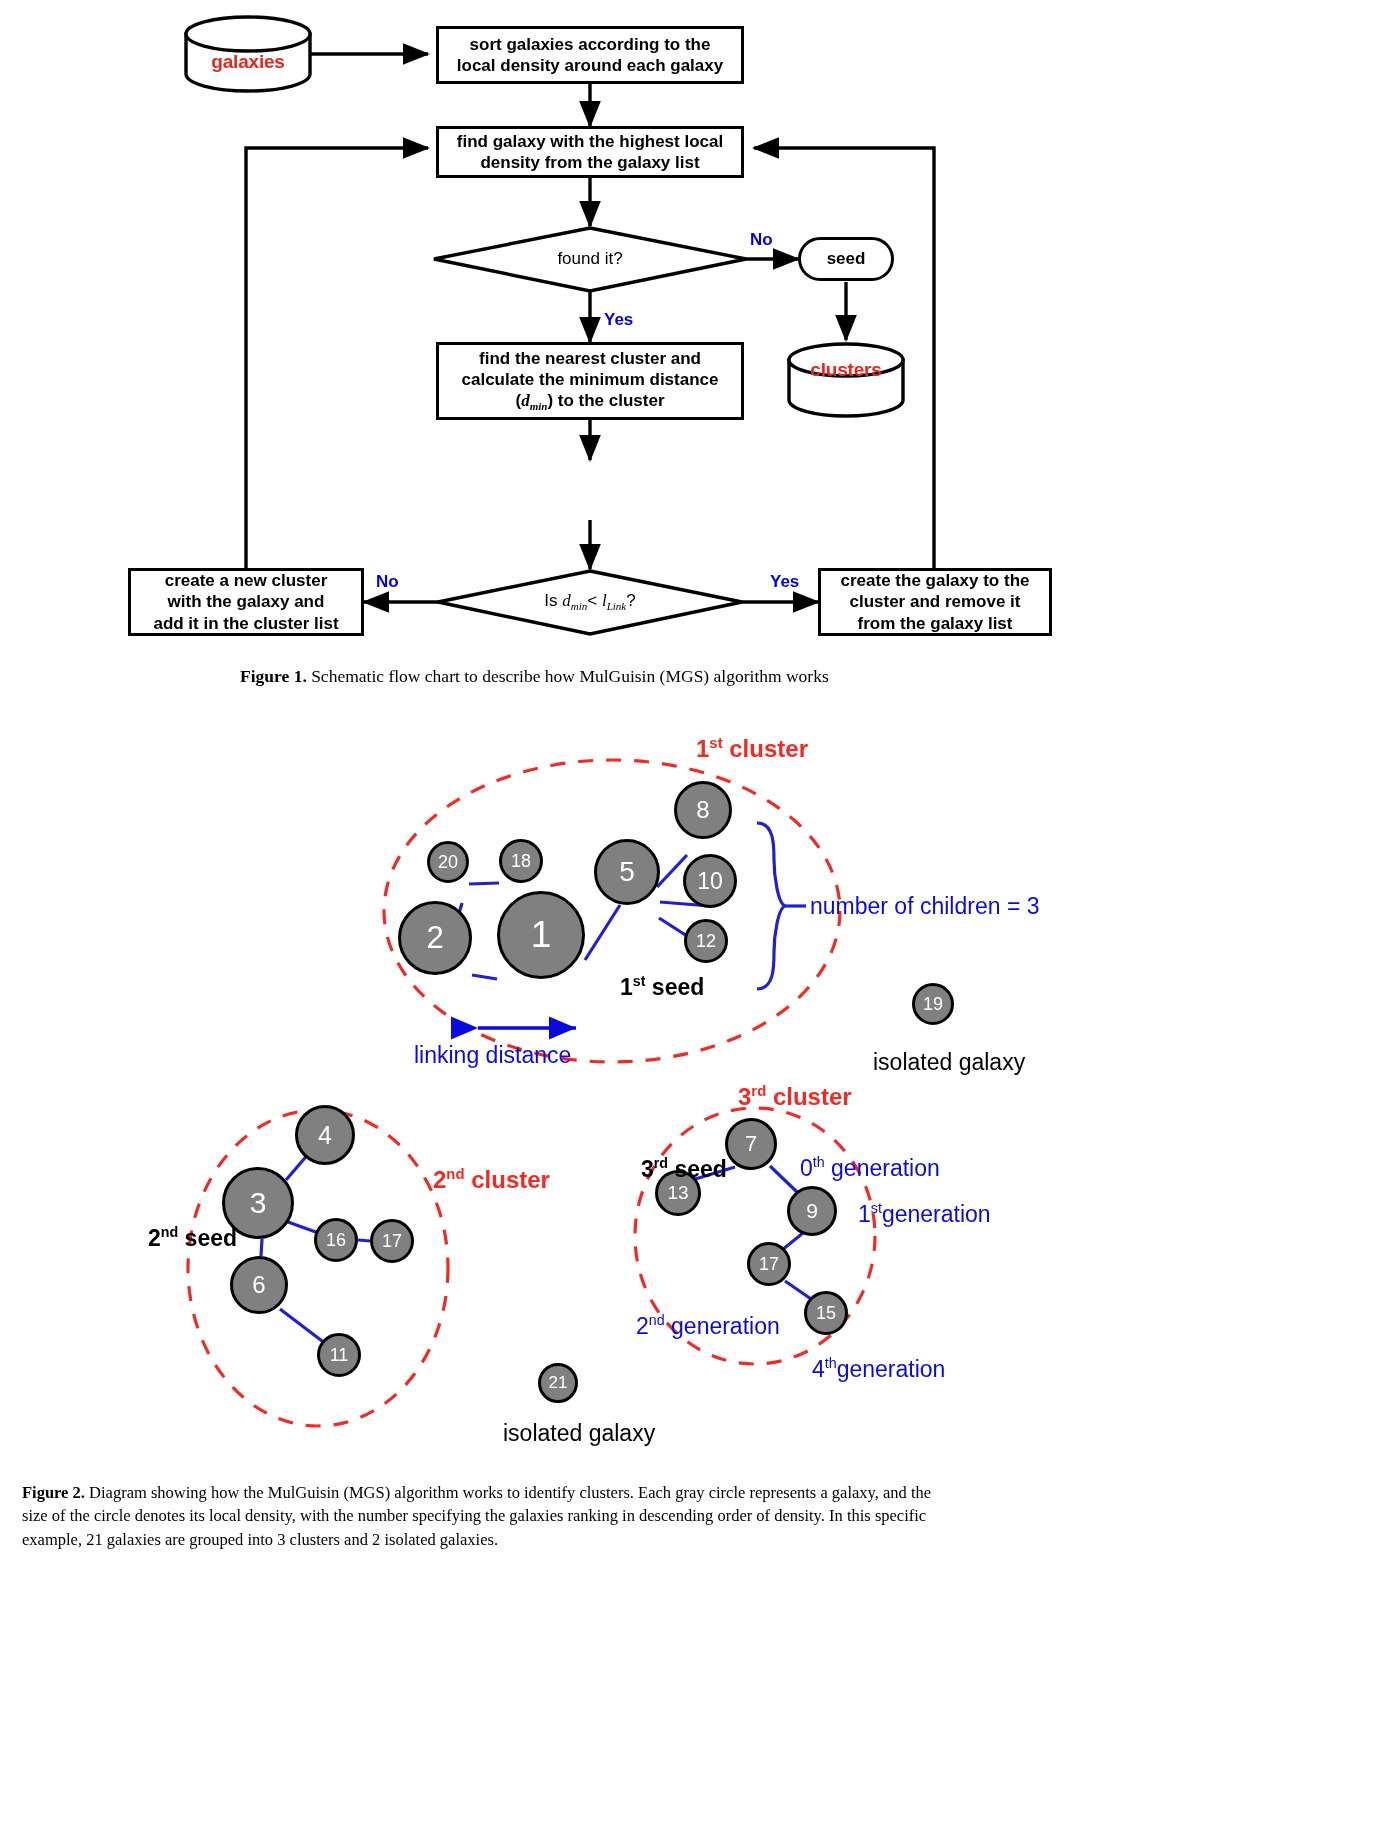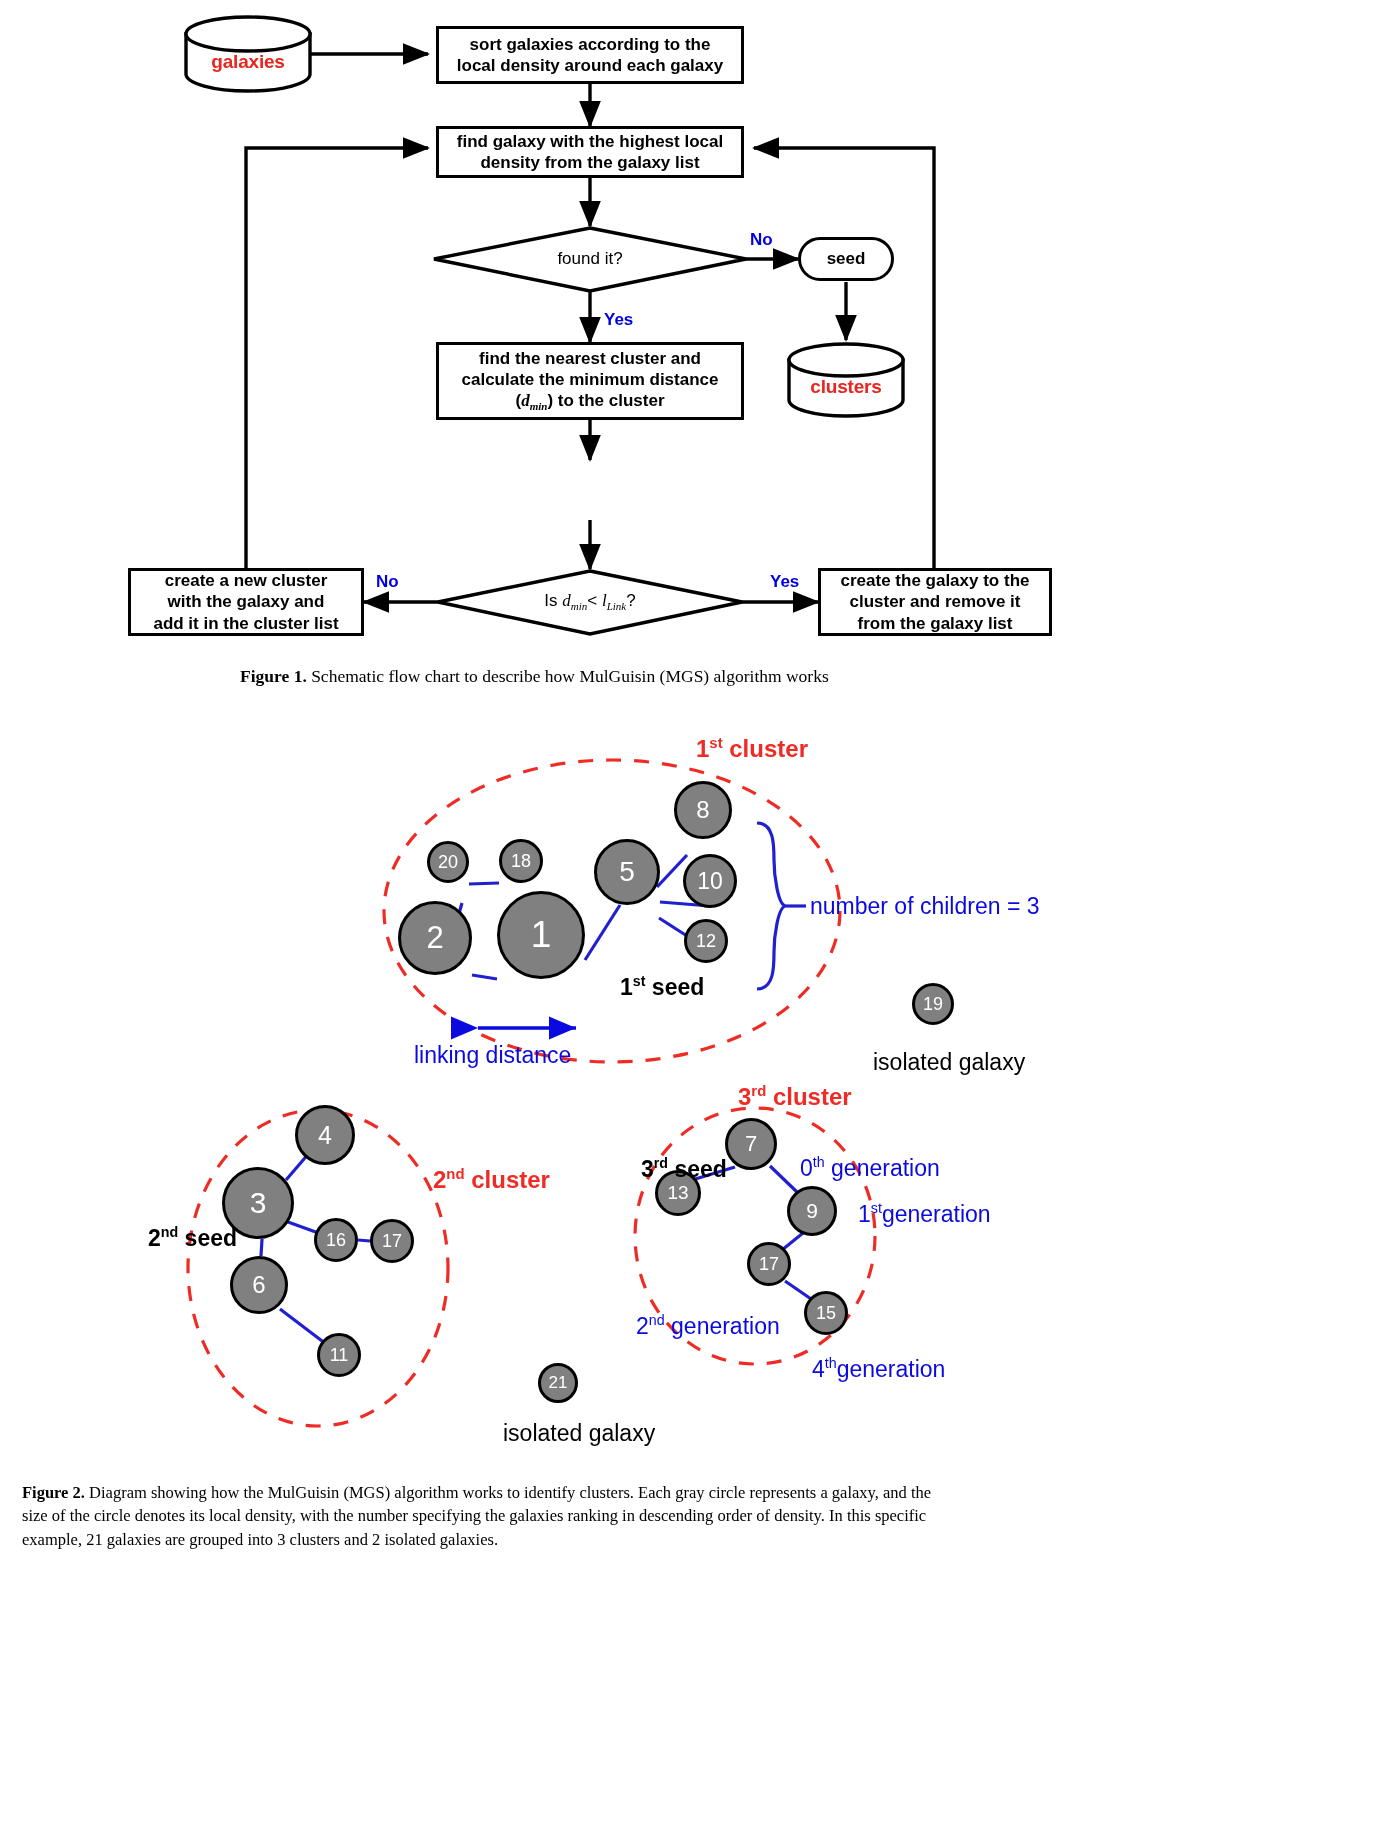--- a/index.html
+++ b/index.html
@@ -167,21 +167,21 @@
   <g stroke="#000" stroke-width="3.4" fill="#fff">
     <path d="M789 360 L789 400 A57 16 0 0 0 903 400 L903 360 Z"></path>
     <ellipse cx="846" cy="360" rx="57" ry="16"></ellipse>
   </g>
 </svg>
 
 <div class="abs" style="left:186px;top:34px;width:124px;height:56px;">
   <div class="fc-db-label">galaxies</div>
 </div>
 
-<div class="abs" style="left:789px;top:361px;width:114px;height:52px;">
+<div class="abs" style="left:789px;top:344px;width:114px;height:52px;">
   <div class="fc-db-label">clusters</div>
 </div>
 
 <div class="fc-box" style="left:436px;top:26px;width:308px;height:58px;">
   <div>
     <div>sort galaxies according to the</div>
     <div>local density around each galaxy</div>
   </div>
 </div>
 

